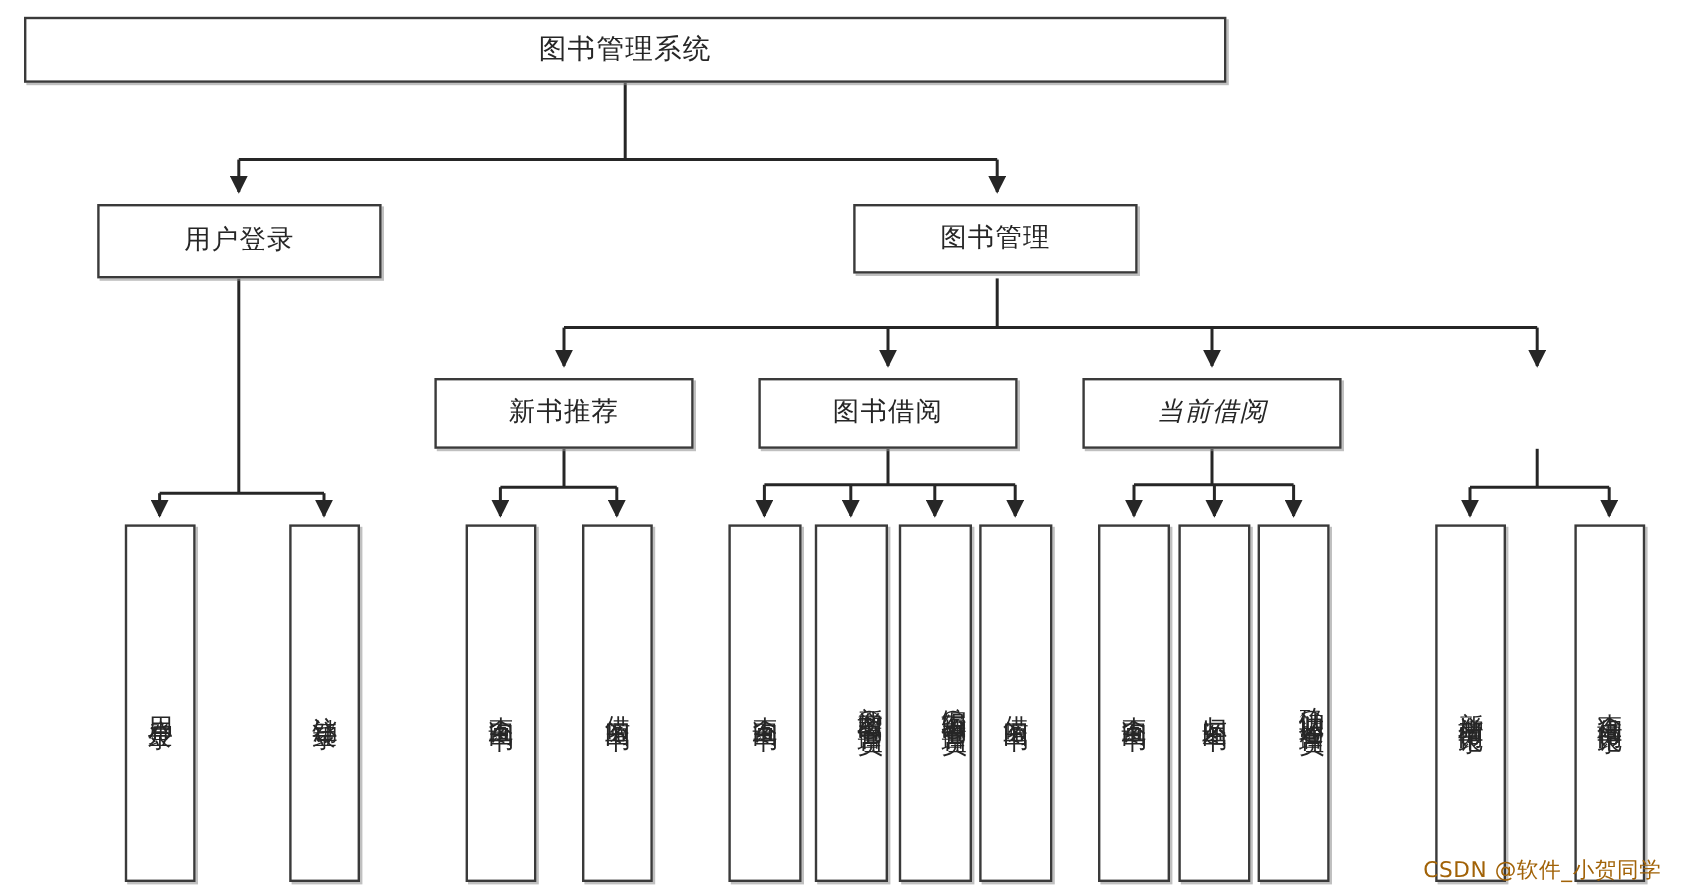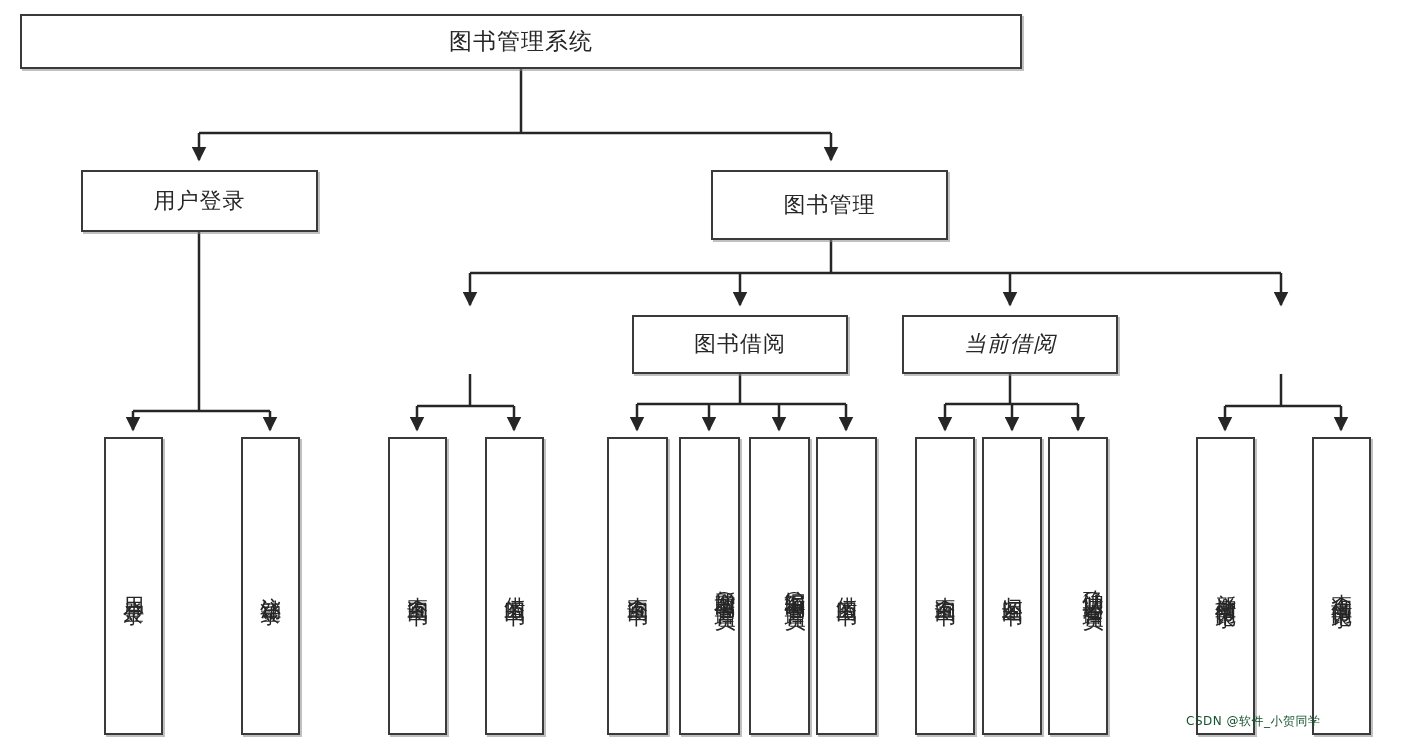--- a/index.html
+++ b/index.html
@@ -60,22 +60,22 @@
     text-orientation: upright;
     white-space: nowrap;
   }
   .node.v.short {
     align-items: center;
   }
   .watermark {
     position: absolute;
     left: 1186px;
     top: 713px;
-    font-size: 12px;
-    color: #14532d;
+    font-size: 18px;
+    color: #a16207;
     white-space: nowrap;
     letter-spacing: 0.5px;
   }
 </style>
 </head>
 <body>
 
 <div id="canvas">
 
   <svg id="wires" viewBox="0 0 1405 747">
@@ -128,24 +128,27 @@
     </g>
   </svg>
 
   <div class="node h root" style="left:20px; top:14px; width:1002px; height:55px;">
     <span>图书管理系统</span>
   </div>
 
   <div class="node h" style="left:81px; top:170px; width:237px; height:62px;">
     <span>用户登录</span>
   </div>
-  <div class="node h" style="left:711px; top:170px; width:237px; height:70px;">
+  <div class="node h" style="left:711px; top:170px; width:237px; height:58px;">
     <span>图书管理</span>
   </div>
 
+  <div class="node h" style="left:362px; top:315px; width:216px; height:59px;">
+    <span>新书推荐</span>
+  </div>
   <div class="node h" style="left:632px; top:315px; width:216px; height:59px;">
     <span>图书借阅</span>
   </div>
   <div class="node h" style="left:902px; top:315px; width:216px; height:59px;font-style:italic;">
     <span>当前借阅</span>
   </div>
 
   <div class="node v short" style="left:104px; top:437px; width:59px; height:298px;">
     <span class="vlabel">用户登录</span>
   </div>

